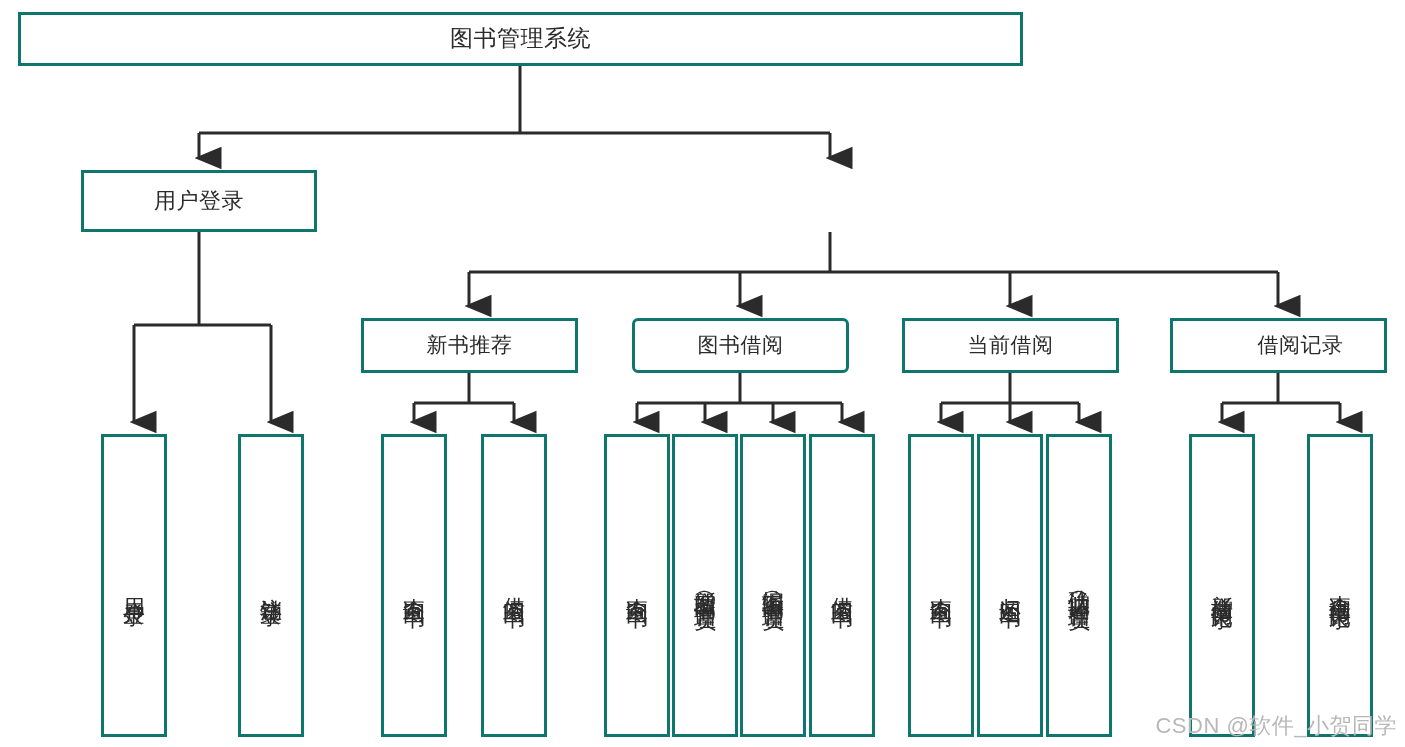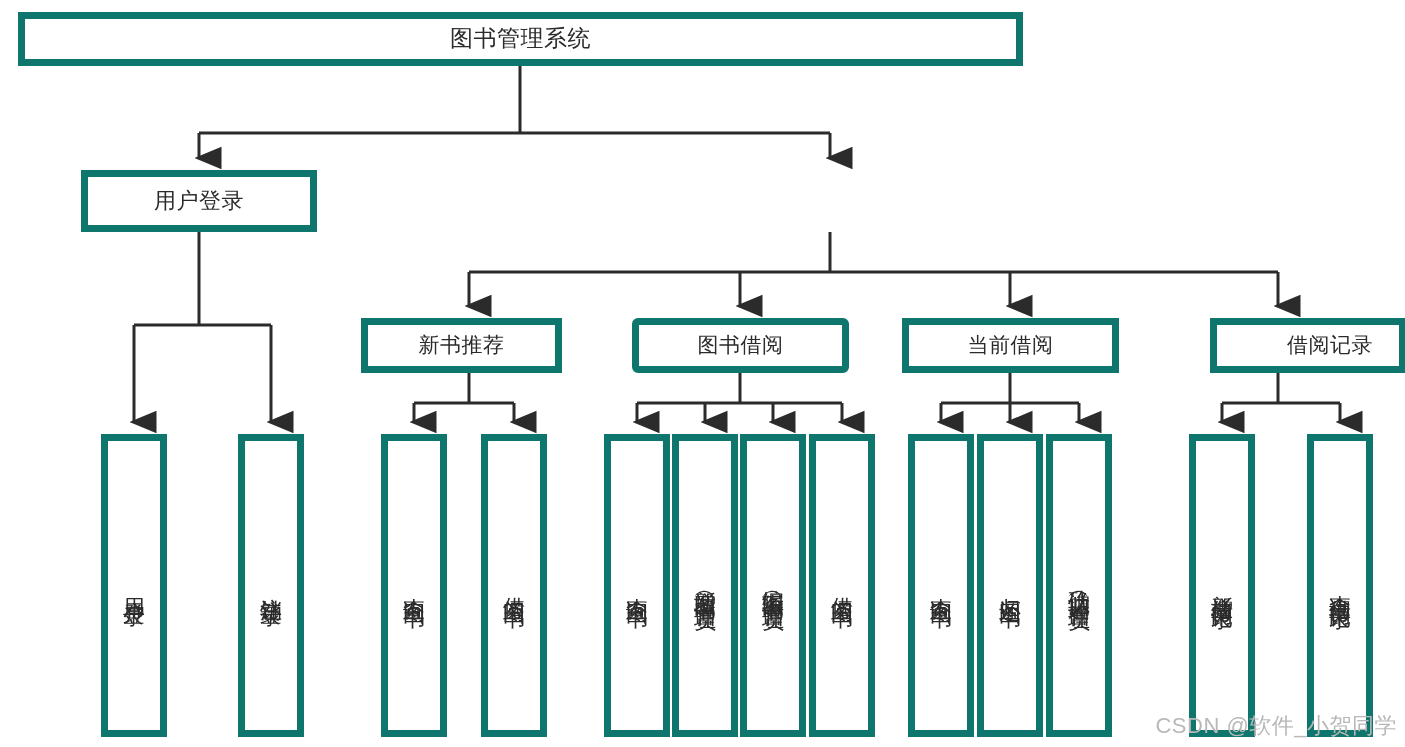--- a/index.html
+++ b/index.html
@@ -23,21 +23,21 @@
     left: 0;
     top: 0;
     width: 1405px;
     height: 747px;
     pointer-events: none;
   }
   .node {
     position: absolute;
     box-sizing: border-box;
     background: #ffffff;
-    border: 7px solid #0f766e;
+    border: 3px solid #0f766e;
     display: flex;
     align-items: center;
     justify-content: center;
     z-index: 2;
   }
   .node-label {
     color: #2b2b2b;
     font-size: 21px;
     line-height: 1.18;
     letter-spacing: 0.5px;
@@ -131,30 +131,30 @@
   </svg>
 
   <div class="node root" style="left:18px; top:12px; width:1005px; height:54px;">
     <span class="node-label">图书管理系统</span>
   </div>
 
   <div class="node level2" style="left:81px; top:170px; width:236px; height:62px;">
     <span class="node-label">用户登录</span>
   </div>
 
-  <div class="node level3" style="left:361px; top:318px; width:201px; height:55px;">
+  <div class="node level3" style="left:361px; top:318px; width:217px; height:55px;">
     <span class="node-label">新书推荐</span>
   </div>
   <div class="node level3" style="left:632px; top:318px; width:217px; height:55px;border-radius:6px;">
     <span class="node-label">图书借阅</span>
   </div>
   <div class="node level3" style="left:902px; top:318px; width:217px; height:55px;">
     <span class="node-label">当前借阅</span>
   </div>
-  <div class="node level3" style="left:1210px; top:318px; width:196px; height:55px;padding-left:44px;">
+  <div class="node level3" style="left:1170px; top:318px; width:217px; height:55px;padding-left:44px;">
     <span class="node-label">借阅记录</span>
   </div>
 
   <div class="node vertical" style="left:101px; top:434px; width:66px; height:303px;">
     <span class="node-label">用户登录</span>
   </div>
   <div class="node vertical" style="left:238px; top:434px; width:66px; height:303px;">
     <span class="node-label">注销登录</span>
   </div>
 

